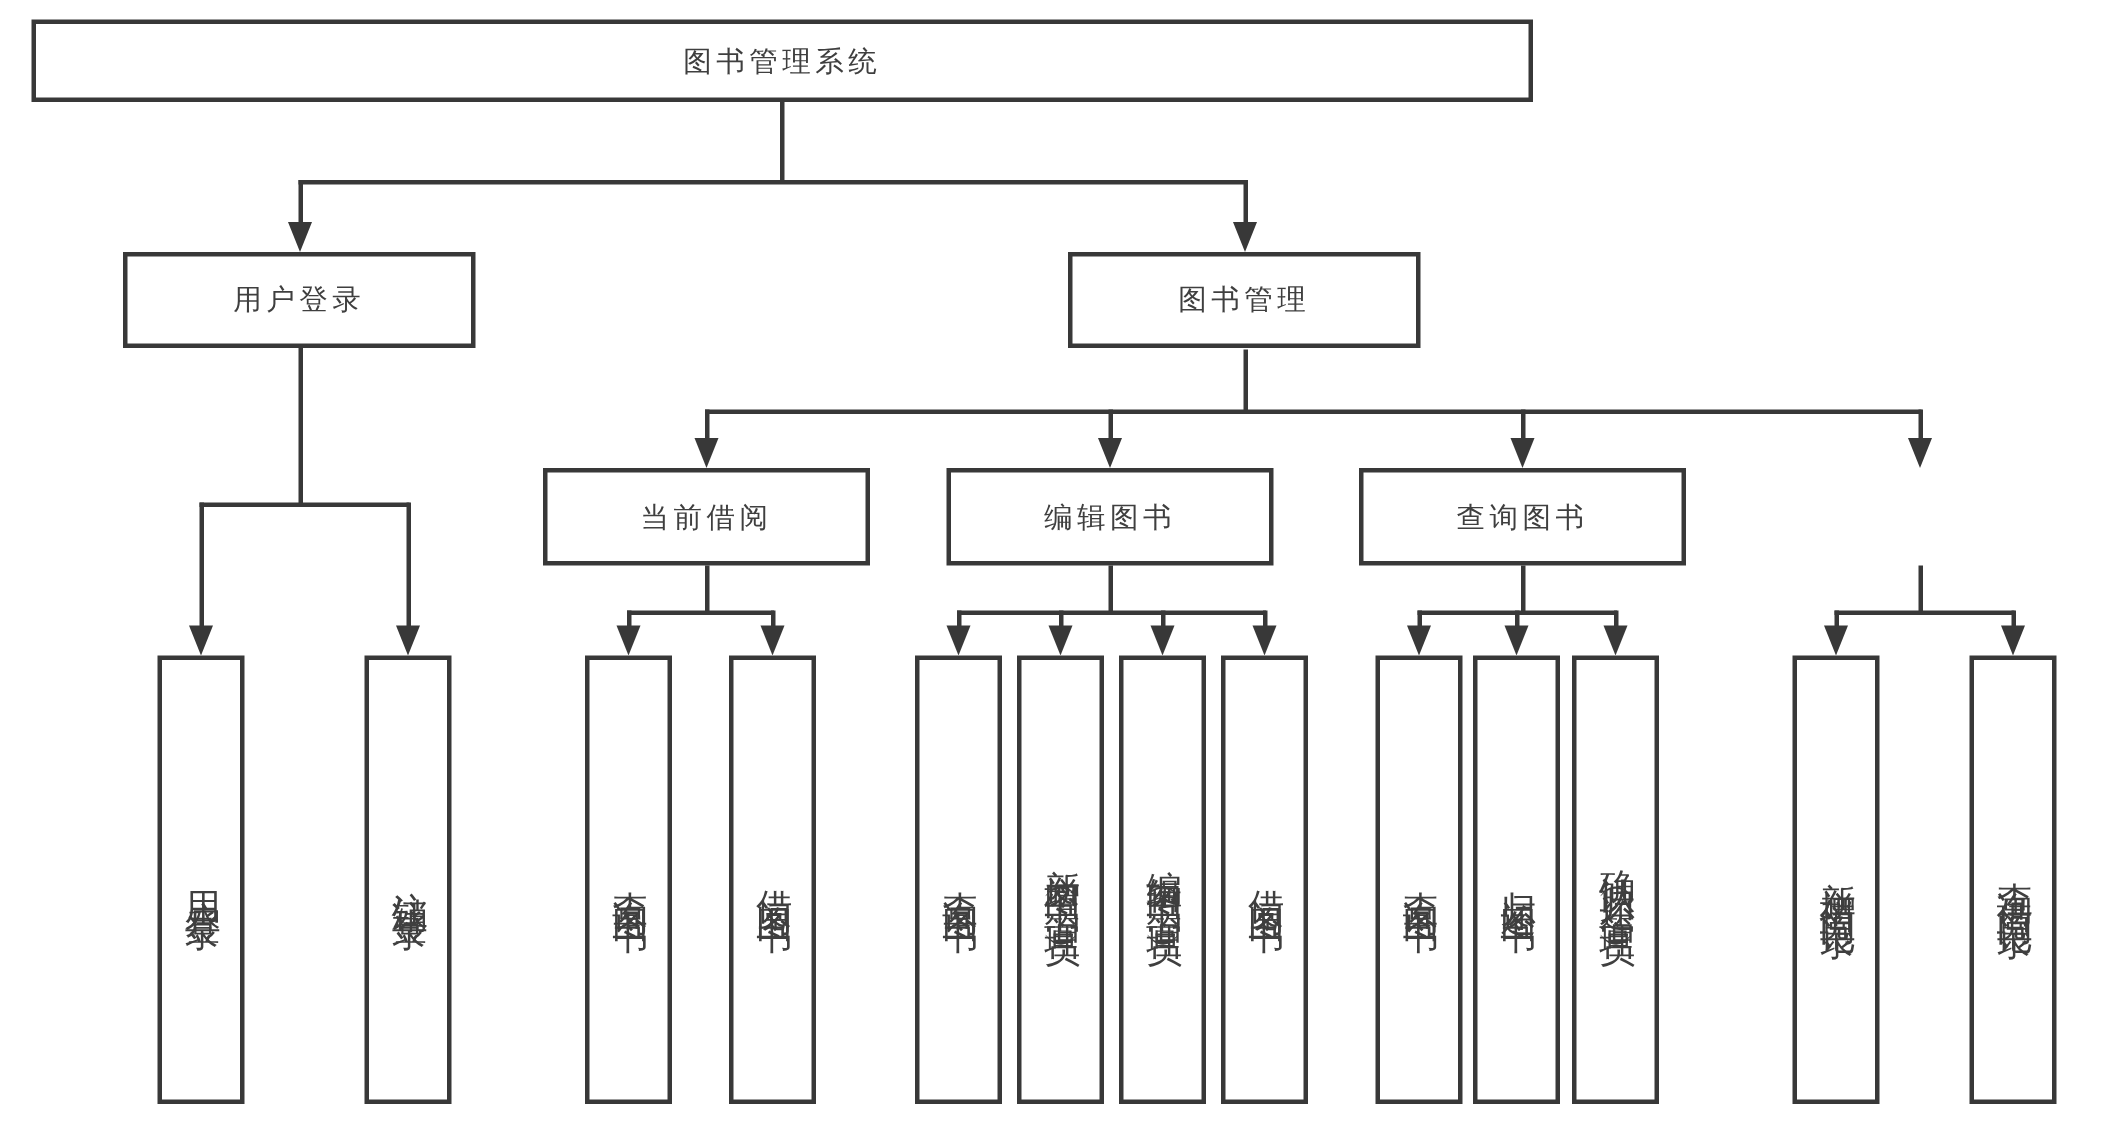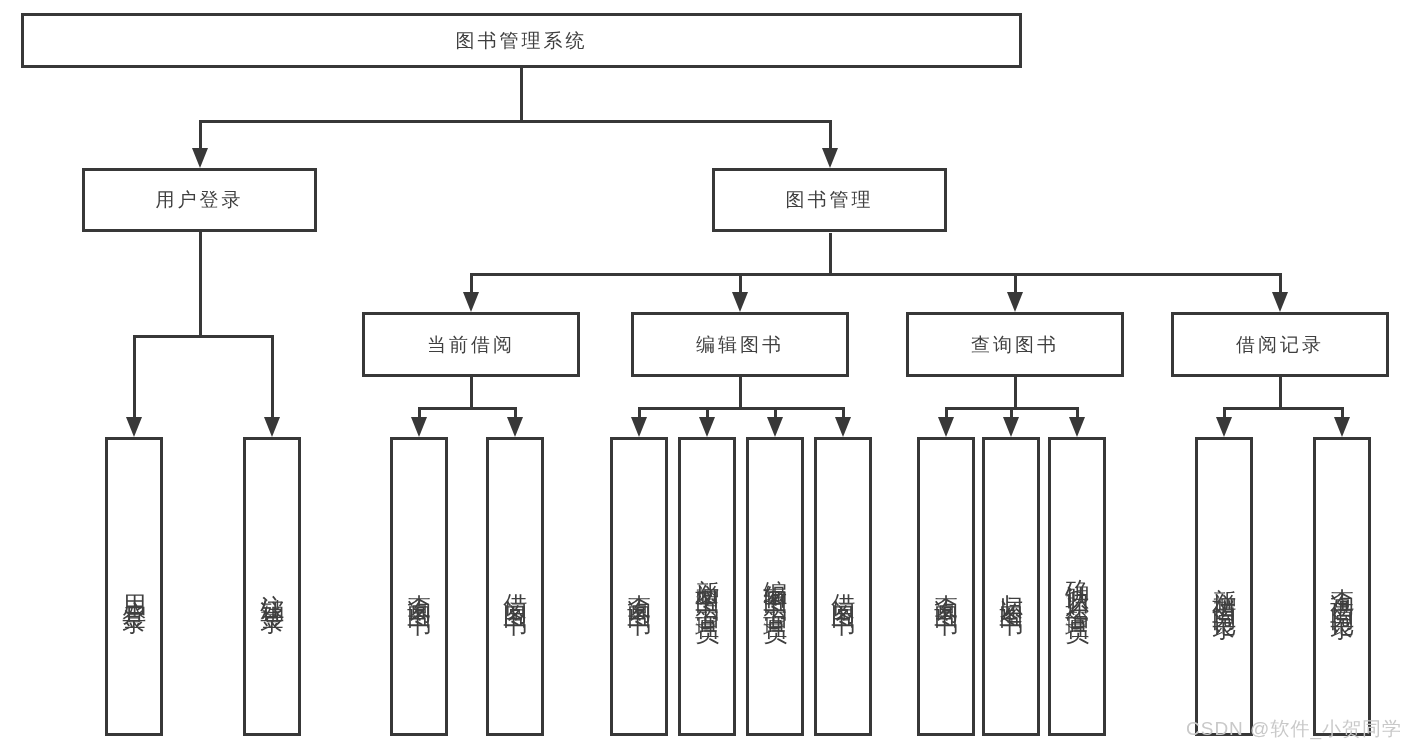--- a/index.html
+++ b/index.html
@@ -89,21 +89,20 @@
   <div class="vl" style="left:739px;  top:273px; height:24px;"></div>
   <div class="arr" style="left:732px; top:292px;"></div>
   <div class="vl" style="left:1014px; top:273px; height:24px;"></div>
   <div class="arr" style="left:1007px; top:292px;"></div>
   <div class="vl" style="left:1279px; top:273px; height:24px;"></div>
   <div class="arr" style="left:1272px; top:292px;"></div>
 
   <div class="node h-node lvl3" style="left:362px;">当前借阅</div>
   <div class="node h-node lvl3" style="left:631px;">编辑图书</div>
   <div class="node h-node lvl3" style="left:906px;">查询图书</div>
-  <div class="node h-node lvl3" style="left:1171px;">借阅记录</div>
 
   <div class="vl" style="left:470px; top:377px; height:31px;"></div>
   <div class="hl" style="left:418px; top:407px; width:98px;"></div>
   <div class="vl" style="left:418px; top:407px; height:14px;"></div>
   <div class="arr" style="left:411px; top:417px;"></div>
   <div class="vl" style="left:514px; top:407px; height:14px;"></div>
   <div class="arr" style="left:507px; top:417px;"></div>
 
   <div class="vl" style="left:739px; top:377px; height:31px;"></div>
   <div class="hl" style="left:638px; top:407px; width:206px;"></div>
@@ -169,15 +168,14 @@
     <span class="v-text">确认归还（管理员）</span>
   </div>
 
   <div class="node leaf" style="left:1195px;">
     <span class="v-text">新增借阅记录</span>
   </div>
   <div class="node leaf" style="left:1313px;">
     <span class="v-text">查询借阅记录</span>
   </div>
 
-  <div class="watermark">CSDN @软件_小贺同学</div>
 
 </div>
 
 </body></html>

